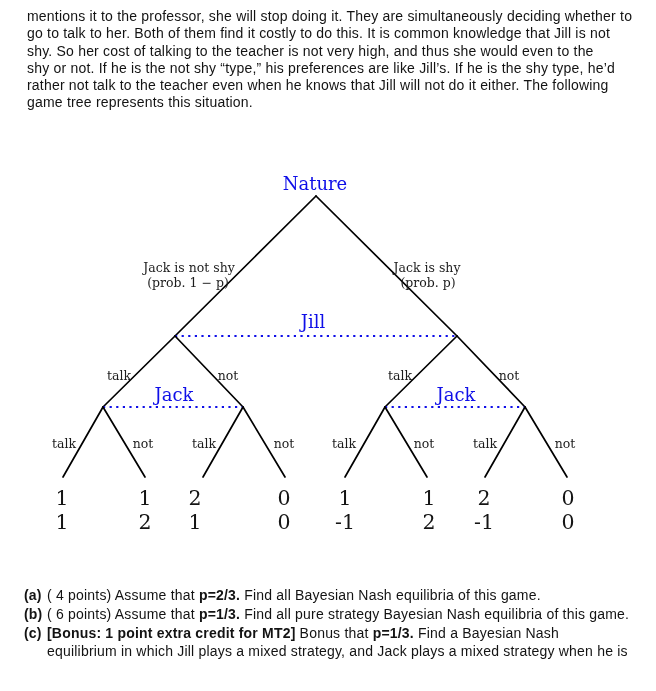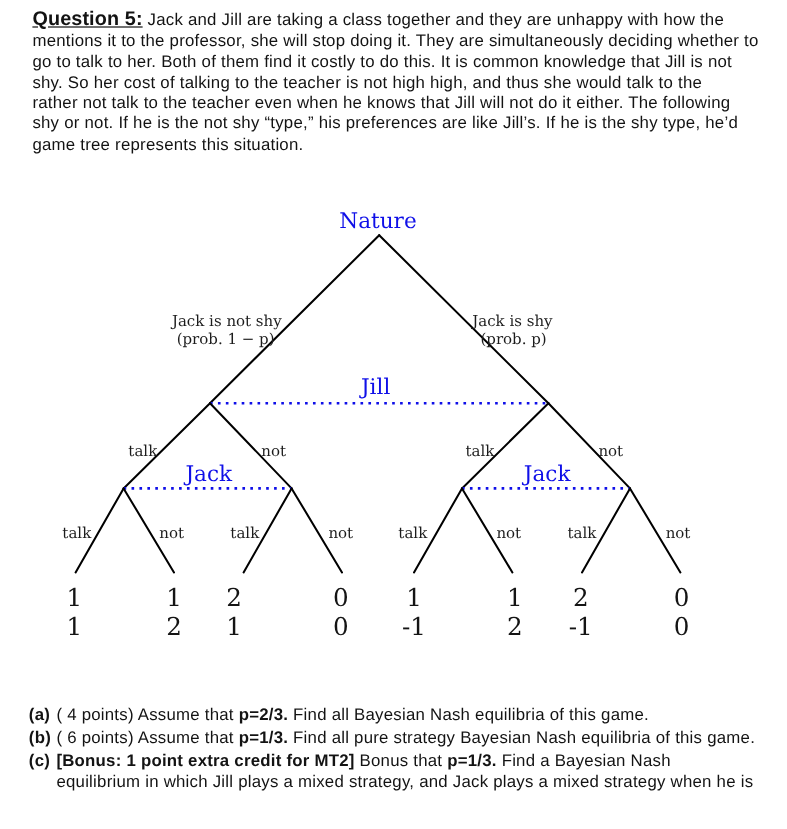--- a/index.html
+++ b/index.html
@@ -22,26 +22,25 @@
   .task{display:flex;}
   .task .lbl{font-weight:bold;width:23px;flex:none;}
   .task .txt{white-space:nowrap;}
   .task b{font-weight:bold;}
   .cont{padding-left:23px;white-space:nowrap;}
 </style>
 </head>
 <body>
 
 <div class="para">
-  <div><span class="q-head">Question 5:</span> <span>Jack and Jill are taking a class together and they are unhappy with how the</span></div>
   <div>mentions it to the professor, she will stop doing it. They are simultaneously deciding whether to</div>
   <div>go to talk to her. Both of them find it costly to do this. It is common knowledge that Jill is not</div>
-  <div>shy. So her cost of talking to the teacher is not high high, and thus she would talk to the</div>
+  <div>shy. So her cost of talking to the teacher is not very high, and thus she would even to the</div>
+  <div>shy or not. If he is the not shy “type,” his preferences are like Jill’s. If he is the shy type, he’d</div>
   <div>rather not talk to the teacher even when he knows that Jill will not do it either. The following</div>
-  <div>shy or not. If he is the not shy “type,” his preferences are like Jill’s. If he is the shy type, he’d</div>
   <div>game tree represents this situation.</div>
 </div>
 
 <svg class="tree" width="656" height="560" viewBox="0 0 656 560">
 
   <line class="edge" x1="316" y1="196" x2="175" y2="336" stroke="#000000"></line>
   <line class="edge" x1="316" y1="196" x2="457" y2="336" stroke="#000000"></line>
 
   <line class="iset" x1="175" y1="336" x2="457" y2="336" stroke="#0f0fe8"></line>
 

